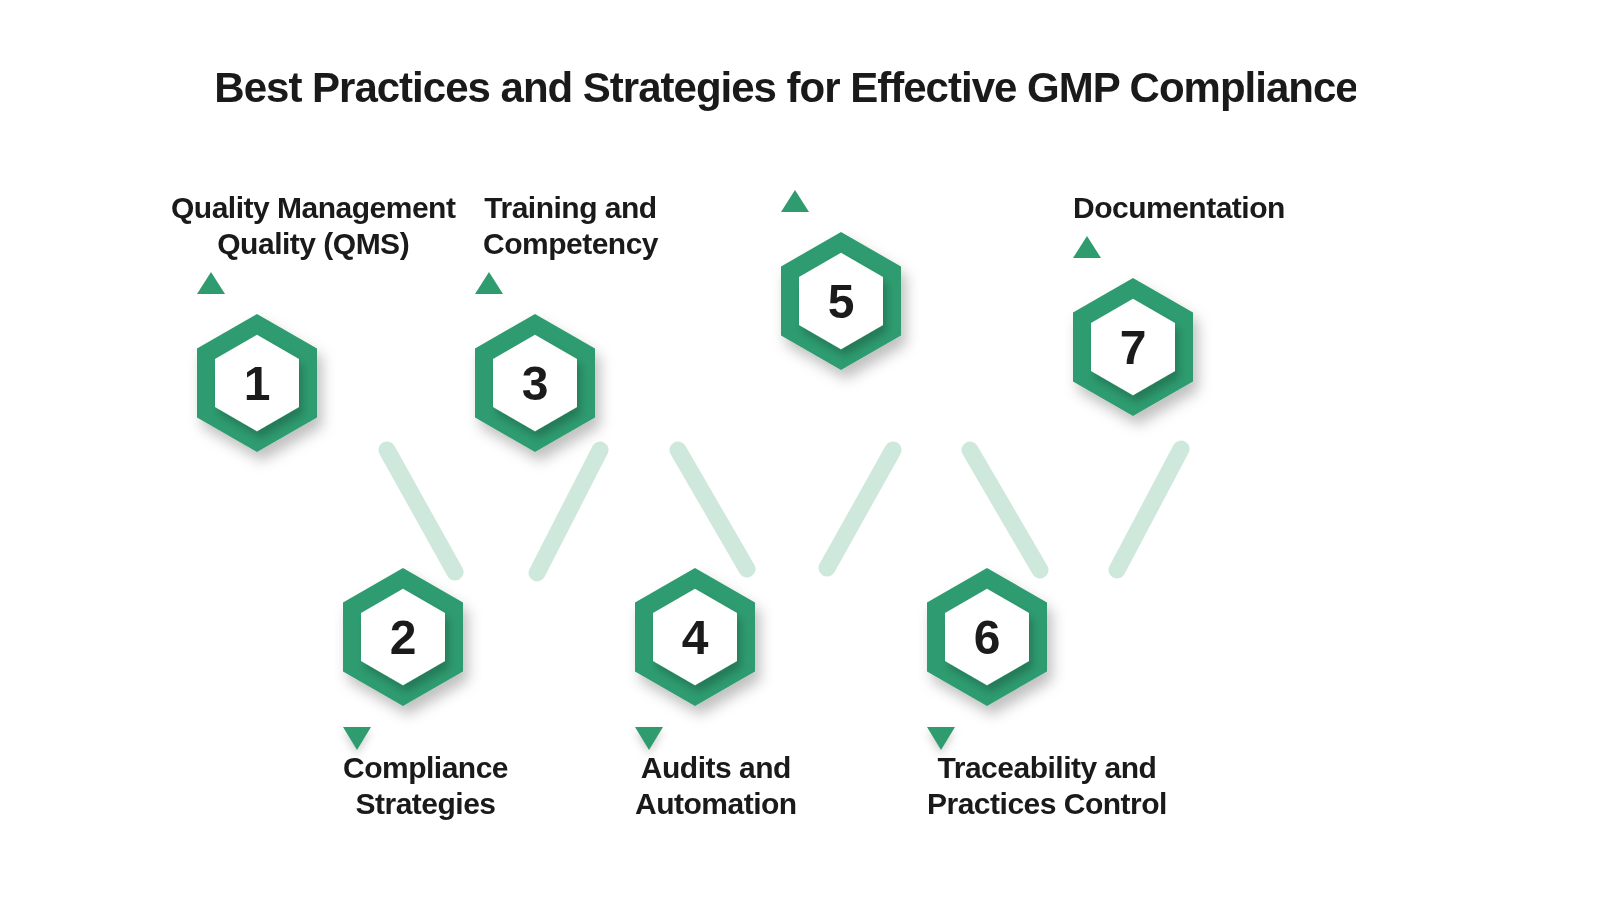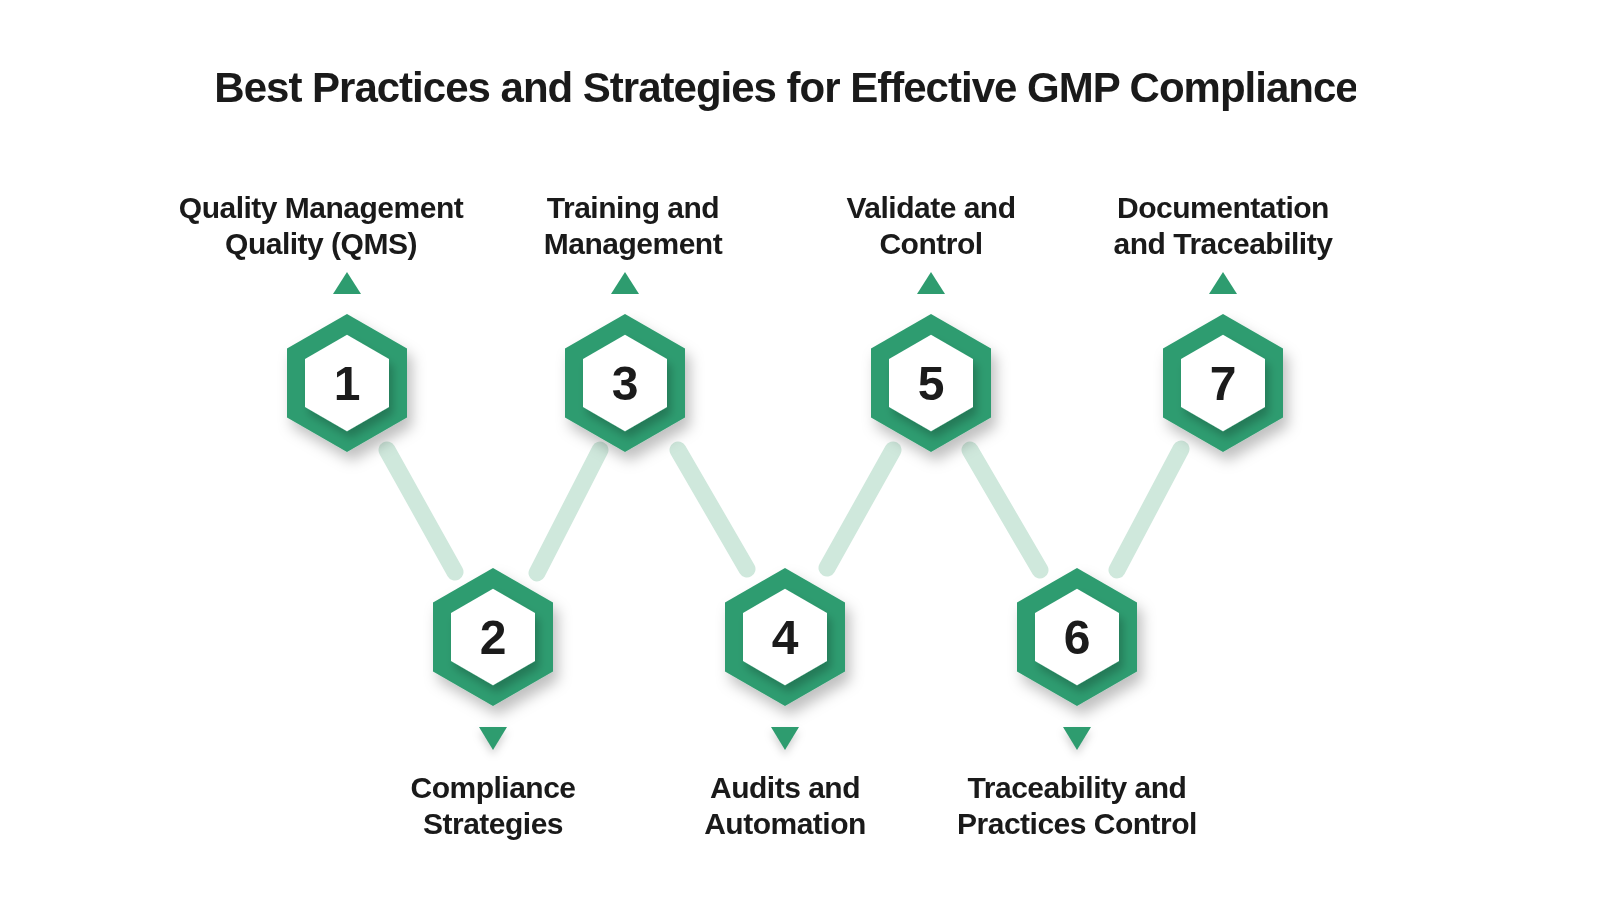--- a/index.html
+++ b/index.html
@@ -14,32 +14,32 @@
     position:absolute; top:64px; left:0; width:1572px;
     text-align:center; font-size:42px; font-weight:bold;
     letter-spacing:-1px; color:var(--text-dark,#1a1a1a);
     white-space:nowrap;
   }
   .connectors { position:absolute; top:0; left:0; z-index:0; }
   .connector { stroke:var(--connector-mint,#cfe8dc); stroke-width:17; stroke-linecap:round; fill:none; }
 
   .node {
     position:absolute; width:300px; z-index:1;
-    display:flex; flex-direction:column; align-items:center;
+    display:flex; flex-direction:column; align-items:flex-start;
   }
   .node.top    { top:190px; }
   .node.bottom { top:568px; }
 
   .node-label {
     text-align:center; font-weight:bold; font-size:30px;
     line-height:36px; letter-spacing:-0.5px;
     color:var(--text-dark,#1a1a1a);
   }
   .node.top    .node-label { margin-bottom:10px; }
-  .node.bottom .node-label { margin-top:20px; }
+  .node.bottom .node-label { }
   .label-line { display:block; white-space:nowrap; }
 
   .tri { display:block; width:0; height:0;
          border-left:14px solid transparent;
          border-right:14px solid transparent; }
   .tri.up   { border-bottom:22px solid var(--accent-green,#2e9c6f); margin-bottom:20px; }
   .tri.down { border-top:23px solid var(--accent-green,#2e9c6f); margin-top:21px;
               filter:drop-shadow(0 5px 4px rgba(0,0,0,0.18)); }
 
   .hex { position:relative; width:120px; height:138px; }
@@ -106,21 +106,21 @@
     <span class="tri down"></span>
     <div class="node-label">
       <span class="label-line">Compliance</span>
       <span class="label-line">Strategies</span>
     </div>
   </div>
 
   <div class="node top" style="left:475px">
     <div class="node-label" style="transform:translateX(8px)">
       <span class="label-line">Training and</span>
-      <span class="label-line">Management</span>
+      <span class="label-line">Competency</span>
     </div>
     <span class="tri up"></span>
     <div class="hex">
       <svg width="120" height="138" viewBox="0 0 120 138">
         <polygon class="hex-outer" filter="url(#hexShadow)" points="60,0 120,34.5 120,103.5 60,138 0,103.5 0,34.5"></polygon>
         <polygon class="hex-inner" filter="url(#innerShadow)" points="60,20.7 102,44.9 102,93.1 60,117.3 18,93.1 18,44.9"></polygon>
       </svg>
       <span class="num">3</span>
     </div>
   </div>
@@ -134,24 +134,20 @@
       <span class="num">4</span>
     </div>
     <span class="tri down"></span>
     <div class="node-label">
       <span class="label-line">Audits and</span>
       <span class="label-line">Automation</span>
     </div>
   </div>
 
   <div class="node top" style="left:781px">
-    <div class="node-label">
-      <span class="label-line">Validate and</span>
-      <span class="label-line">Control</span>
-    </div>
     <span class="tri up"></span>
     <div class="hex">
       <svg width="120" height="138" viewBox="0 0 120 138">
         <polygon class="hex-outer" filter="url(#hexShadow)" points="60,0 120,34.5 120,103.5 60,138 0,103.5 0,34.5"></polygon>
         <polygon class="hex-inner" filter="url(#innerShadow)" points="60,20.7 102,44.9 102,93.1 60,117.3 18,93.1 18,44.9"></polygon>
       </svg>
       <span class="num">5</span>
     </div>
   </div>
 
@@ -166,21 +162,20 @@
     <span class="tri down"></span>
     <div class="node-label">
       <span class="label-line">Traceability and</span>
       <span class="label-line">Practices Control</span>
     </div>
   </div>
 
   <div class="node top" style="left:1073px">
     <div class="node-label">
       <span class="label-line">Documentation</span>
-      <span class="label-line">and Traceability</span>
     </div>
     <span class="tri up"></span>
     <div class="hex">
       <svg width="120" height="138" viewBox="0 0 120 138">
         <polygon class="hex-outer" filter="url(#hexShadow)" points="60,0 120,34.5 120,103.5 60,138 0,103.5 0,34.5"></polygon>
         <polygon class="hex-inner" filter="url(#innerShadow)" points="60,20.7 102,44.9 102,93.1 60,117.3 18,93.1 18,44.9"></polygon>
       </svg>
       <span class="num">7</span>
     </div>
   </div>

